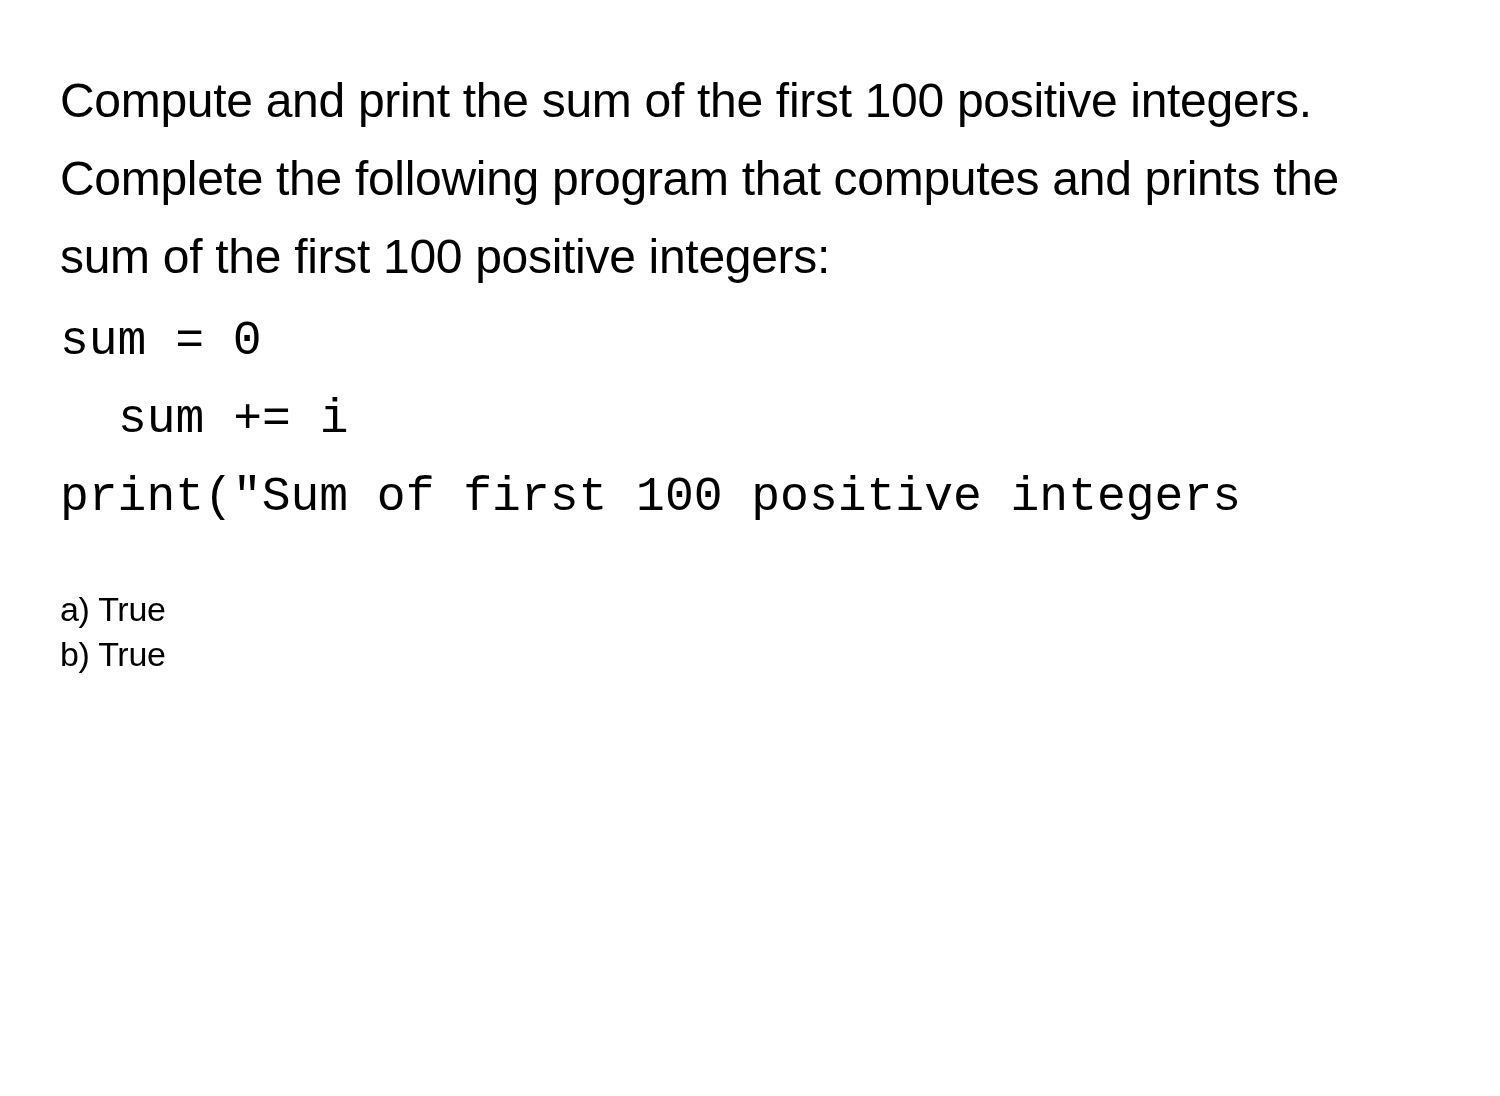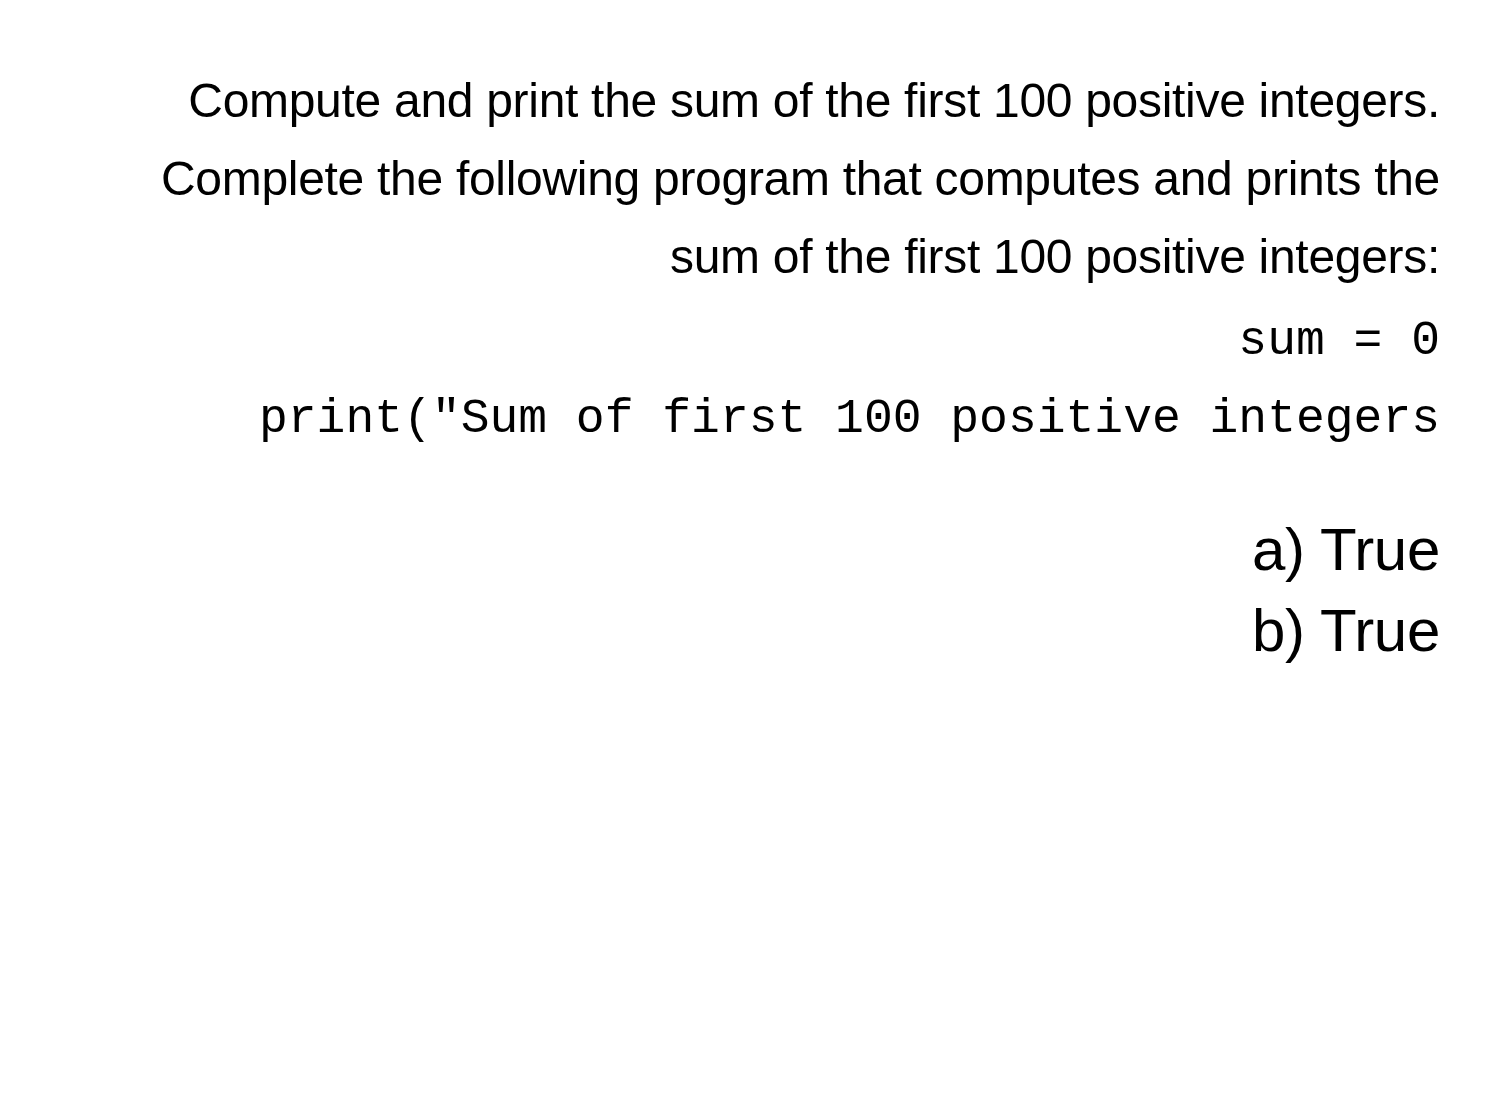--- a/index.html
+++ b/index.html
@@ -1,19 +1,18 @@
 <!DOCTYPE html>
 <html><head>
   <meta charset="utf-8">
   <style>
     * {
       margin: 0;
       padding: 0;
       box-sizing: border-box;
-      text-align: right;
     }
     body {
       background: #ffffff;
       width: 1500px;
       height: 1096px;
       font-family: -apple-system, BlinkMacSystemFont, "Segoe UI", Helvetica, Arial, sans-serif;
       color: #000000;
       padding: 62px 60px 0 60px;
       overflow: hidden;
     }
@@ -35,32 +34,33 @@
     .code-line {
       display: block;
     }
     .code-indent {
       padding-left: 58px;
     }
     .spacer {
       height: 50px;
     }
     .answer-option {
-      font-size: 60px;
+      font-size: 34px;
       line-height: 1.35;
       font-weight: 400;
       letter-spacing: -0.3px;
     }
   </style>
 </head>
 <body>
 
 <div class="question-text">Compute and print the sum of the first 100 positive integers. Complete the following program that computes and prints the sum of the first 100 positive integers:</div>
 
 <div class="code-block">
   <span class="code-line">sum = 0</span>
+  <span class="code-line code-indent">sum += i</span>
   <span class="code-line">print("Sum of first 100 positive integers</span>
 </div>
 
 <div class="spacer"></div>
 
 <div class="answer-option">a) True</div>
 <div class="answer-option">b) True</div>
 
 </body></html>

